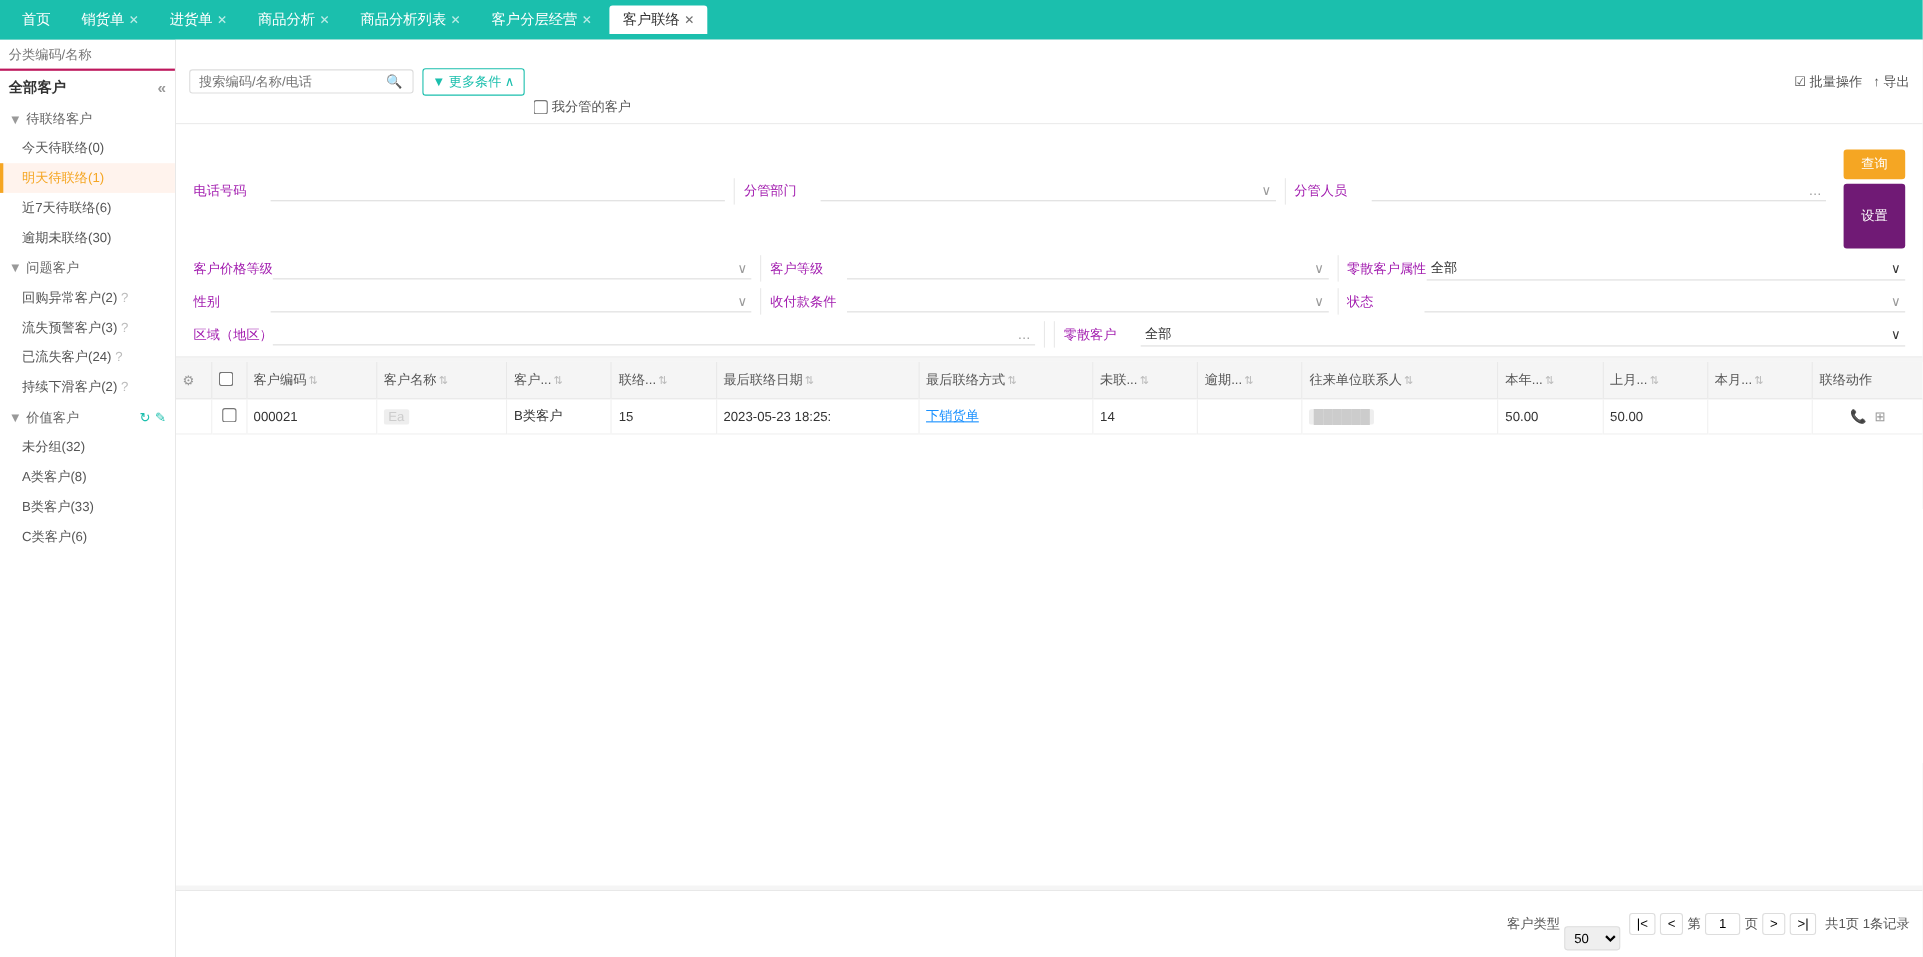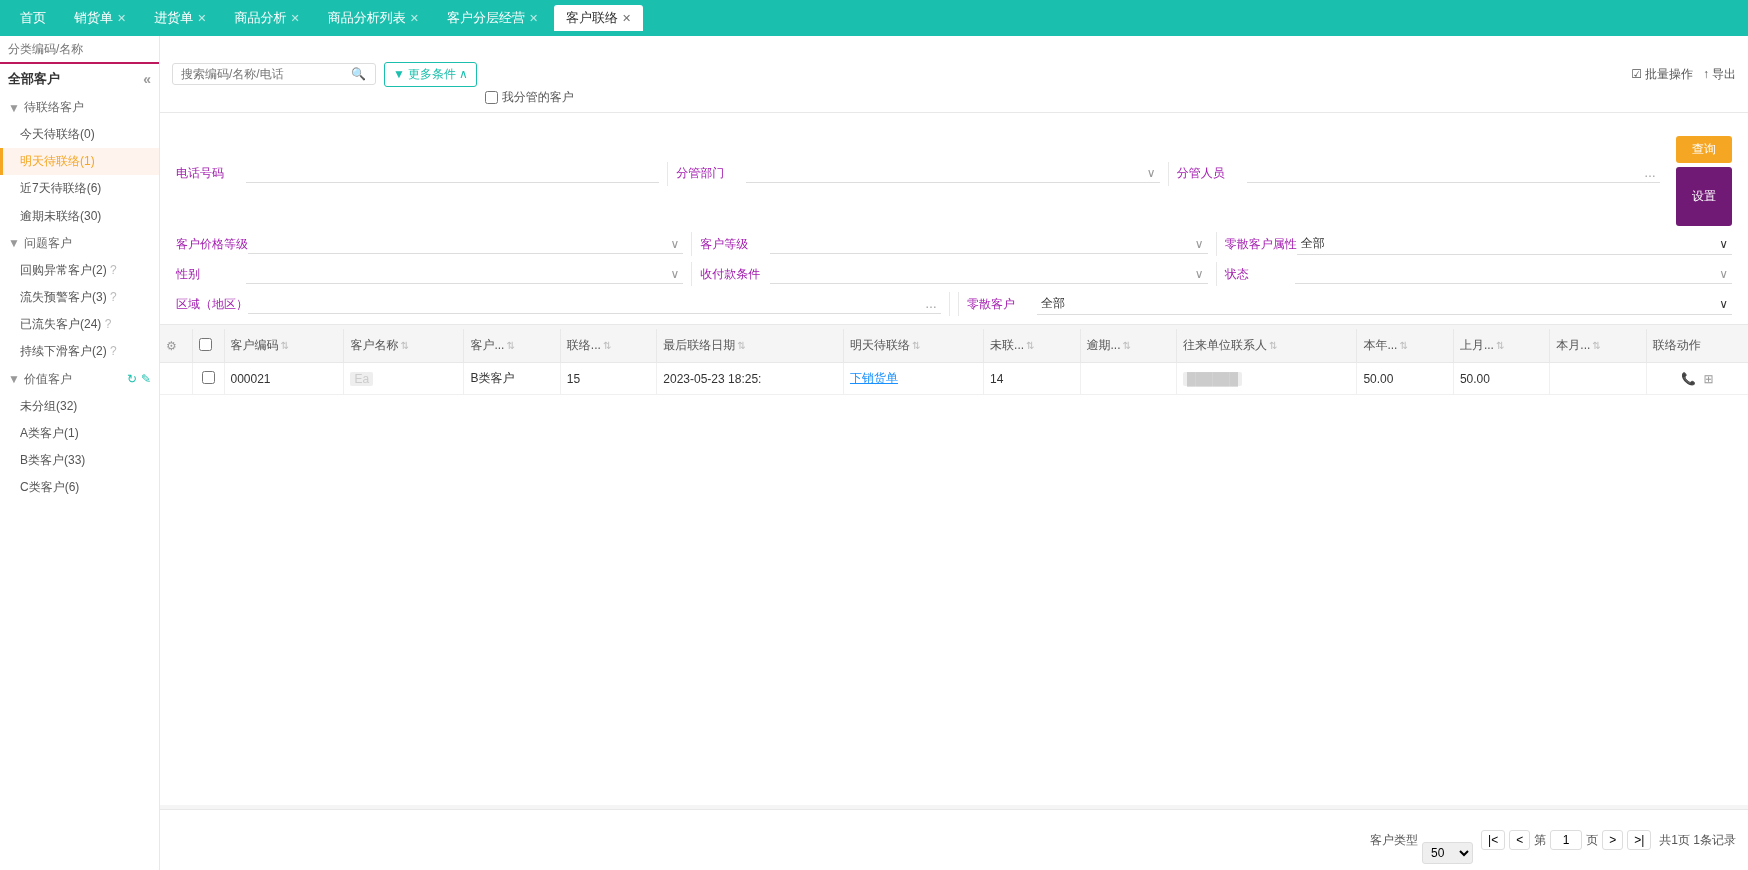--- a/index.html
+++ b/index.html
@@ -391,21 +391,21 @@
     <div class="sidebar-item">已流失客户(24) <span style="color:#bbb;">?</span></div>
     <div class="sidebar-item">持续下滑客户(2) <span style="color:#bbb;">?</span></div>
 
     <div class="sidebar-group-label">
       <span class="arrow">▼</span>
       <span>价值客户</span>
       <span style="margin-left:auto;color:#1bbfad;cursor:pointer;">↻</span>
       <span style="margin-left:4px;color:#1bbfad;cursor:pointer;">✎</span>
     </div>
     <div class="sidebar-item">未分组(32)</div>
-    <div class="sidebar-item">A类客户(1)</div>
+    <div class="sidebar-item">A类客户(8)</div>
     <div class="sidebar-item">B类客户(33)</div>
     <div class="sidebar-item">C类客户(6)</div>
   </div>
 
   <div class="content-area">
 
     <div class="toolbar">
       <div class="search-box">
         <input type="text" style="width: 170px;" placeholder="搜索编码/名称/电话">
         <span style="color:#999;cursor:pointer;">🔍</span>
@@ -569,21 +569,21 @@
               </div>
             </th>
             <th>
               <div class="th-inner">
                 <span>最后联络日期</span>
                 <span class="sort-icon">⇅</span>
               </div>
             </th>
             <th>
               <div class="th-inner">
-                <span>明天待联络</span>
+                <span>最后联络方式</span>
                 <span class="sort-icon">⇅</span>
               </div>
             </th>
             <th>
               <div class="th-inner">
                 <span>未联...</span>
                 <span class="sort-icon">⇅</span>
               </div>
             </th>
             <th>

